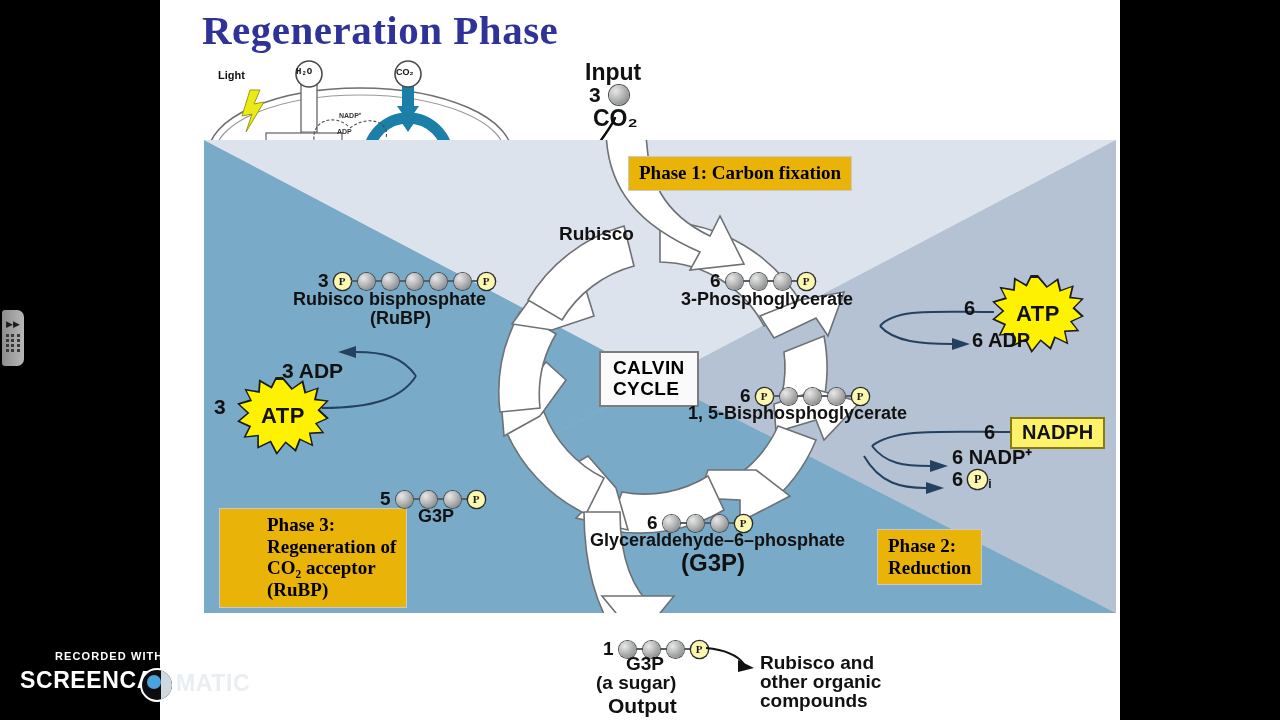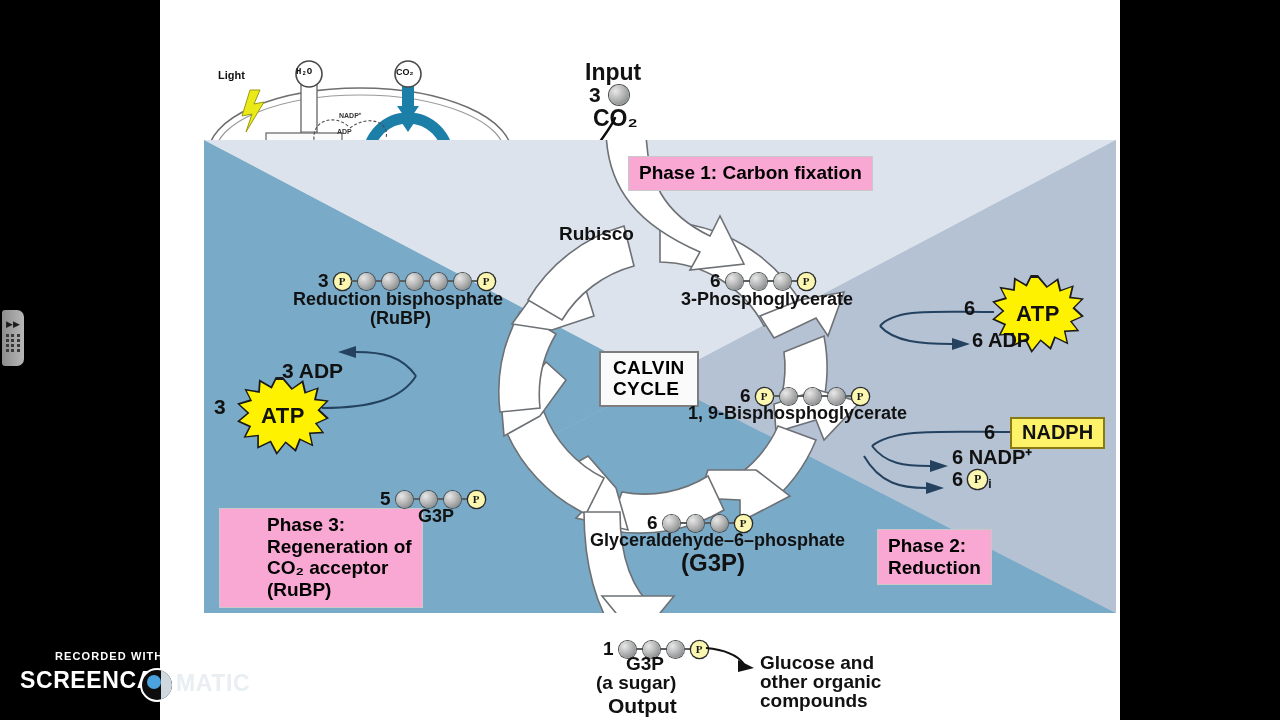--- a/index.html
+++ b/index.html
@@ -18,22 +18,22 @@
   .wedge{position:absolute;left:0;top:0;width:912px;height:473px;}
 
   
   #inset{position:absolute;left:40px;top:62px;width:320px;height:178px;}
 
   
   .dtxt{position:absolute;color:#111;font-family:"Liberation Sans",sans-serif;font-weight:bold;
         white-space:nowrap;line-height:1.08;}
 
   
-  .phasebox{position:absolute;background:#f9a8d4;color:#000;font-weight:bold;
-            font-family:Liberation Sans, sans-serif;padding:5px 10px 6px 10px;
+  .phasebox{position:absolute;background:#eab308;color:#000;font-weight:bold;
+            font-family:Liberation Serif, serif;padding:5px 10px 6px 10px;
             box-shadow:0 0 0 1px #c9c9c9;line-height:1.14;white-space:nowrap;}
 
   #calvinbox{position:absolute;left:583px;top:351px;background:#fafafa;border:2px solid #7d7d7d;
              padding:5px 12px 6px 12px;font-weight:bold;font-size:19px;line-height:1.08;
              color:#000;letter-spacing:.4px;}
 
   
   .chain{position:absolute;display:flex;align-items:center;}
   .ball{width:17px;height:17px;border-radius:50%;
         background:radial-gradient(circle at 33% 30%,#e8e8e8 0%,#b9b9b9 42%,#6f7476 100%);
@@ -102,20 +102,21 @@
         <s></s>
         <s></s>
         <s></s>
         <s></s>
         <s></s>
     </div>
   </div>
 
   <div id="slide">
 
+    <div id="title">Regeneration Phase</div>
 
     <div id="inset">
       <svg width="320" height="178" viewBox="0 0 320 178">
 
         <ellipse cx="160" cy="92" rx="152" ry="66" fill="#ffffff" stroke="#6f6f6f" stroke-width="1.6"></ellipse>
         <ellipse cx="160" cy="92" rx="145" ry="59" fill="#ffffff" stroke="#9a9a9a" stroke-width="1.2"></ellipse>
 
         <rect x="101" y="12" width="16" height="152" fill="#ffffff" stroke="#6f6f6f" stroke-width="1.4"></rect>
         <polygon points="101,70 117,70 117,76 123,76 109,90 95,76 101,76" fill="#ffffff" stroke="#6f6f6f" stroke-width="1.2"></polygon>
         <polygon points="101,140 117,140 117,146 123,146 109,160 95,146 101,146" fill="#ffffff" stroke="#6f6f6f" stroke-width="1.2"></polygon>
@@ -256,21 +257,21 @@
         <span class="ball"></span>
           <span class="bond"></span>
         <span class="ball"></span>
           <span class="bond"></span>
         <span class="ball"></span>
           <span class="bond"></span>
         <span class="ball"></span>
           <span class="bond"></span>
         <span class="pball">P</span>
       </div>
-      <div class="dtxt" style="left:89px;top:150px;font-size:18px;">Reduction bisphosphate</div>
+      <div class="dtxt" style="left:89px;top:150px;font-size:18px;">Rubisco bisphosphate</div>
       <div class="dtxt" style="left:166px;top:169px;font-size:18px;">(RuBP)</div>
 
       <div class="chain" style="left:506px;top:130px;">
         <span class="cnt">6</span>
         <span class="ball"></span>
           <span class="bond"></span>
         <span class="ball"></span>
           <span class="bond"></span>
         <span class="ball"></span>
           <span class="bond"></span>
@@ -283,21 +284,21 @@
         <span class="pball">P</span>
           <span class="bond"></span>
         <span class="ball"></span>
           <span class="bond"></span>
         <span class="ball"></span>
           <span class="bond"></span>
         <span class="ball"></span>
           <span class="bond"></span>
         <span class="pball">P</span>
       </div>
-      <div class="dtxt" style="left:484px;top:264px;font-size:18px;">1, 9-Bisphosphoglycerate</div>
+      <div class="dtxt" style="left:484px;top:264px;font-size:18px;">1, 5-Bisphosphoglycerate</div>
 
       <div class="chain" style="left:443px;top:372px;">
         <span class="cnt">6</span>
         <span class="ball"></span>
           <span class="bond"></span>
         <span class="ball"></span>
           <span class="bond"></span>
         <span class="ball"></span>
           <span class="bond"></span>
         <span class="pball">P</span>
@@ -369,21 +370,21 @@
       <span class="pball">P</span>
     </div>
     <div class="dtxt" style="left:466px;top:654px;font-size:19px;">G3P</div>
     <div class="dtxt" style="left:436px;top:673px;font-size:19px;">(a sugar)</div>
     <div class="dtxt" style="left:448px;top:695px;font-size:21px;">Output</div>
 
     <svg style="position:absolute;left:0;top:0;" width="960" height="720">
       <path d="M546,648 C568,650 578,656 584,664" fill="none" stroke="#111" stroke-width="2"></path>
       <polygon points="578,660 594,668 578,672" fill="#111"></polygon>
     </svg>
-    <div class="dtxt" style="left:600px;top:653px;font-size:19px;">Glucose and</div>
+    <div class="dtxt" style="left:600px;top:653px;font-size:19px;">Rubisco and</div>
     <div class="dtxt" style="left:600px;top:672px;font-size:19px;">other organic</div>
     <div class="dtxt" style="left:600px;top:691px;font-size:19px;">compounds</div>
 
   </div>
 
   <div id="wm">
     <div class="l1">RECORDED WITH</div>
     <div class="l2">SCREENCAST</div>
     <div class="dot">
         <i></i>

